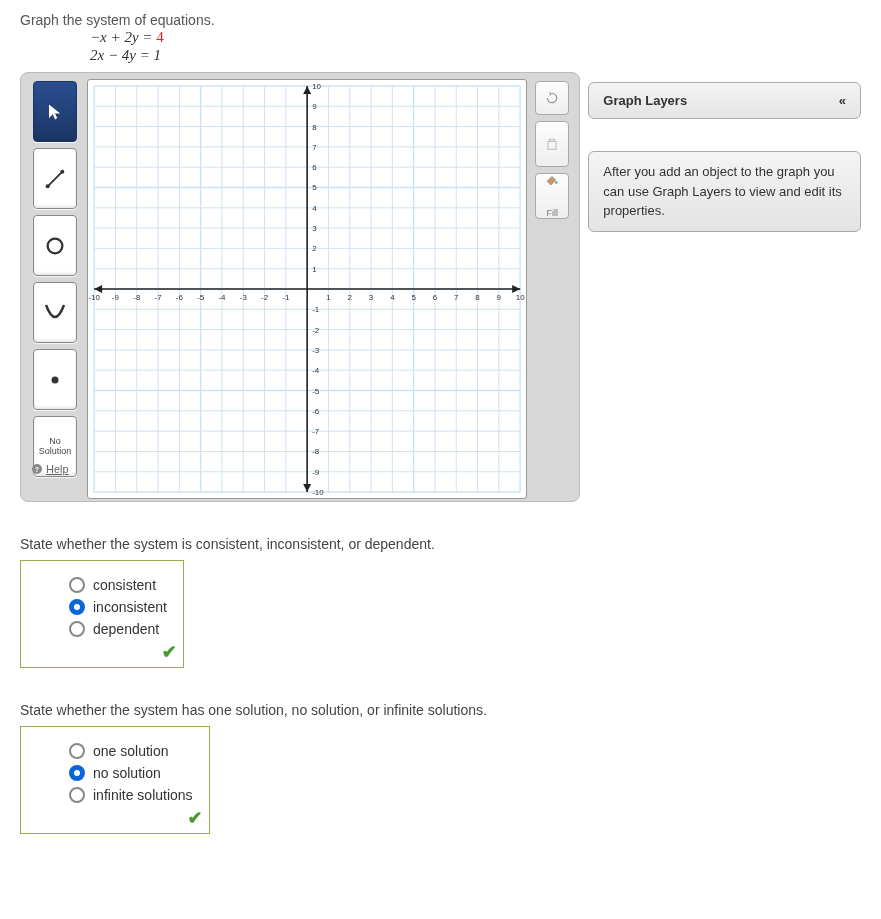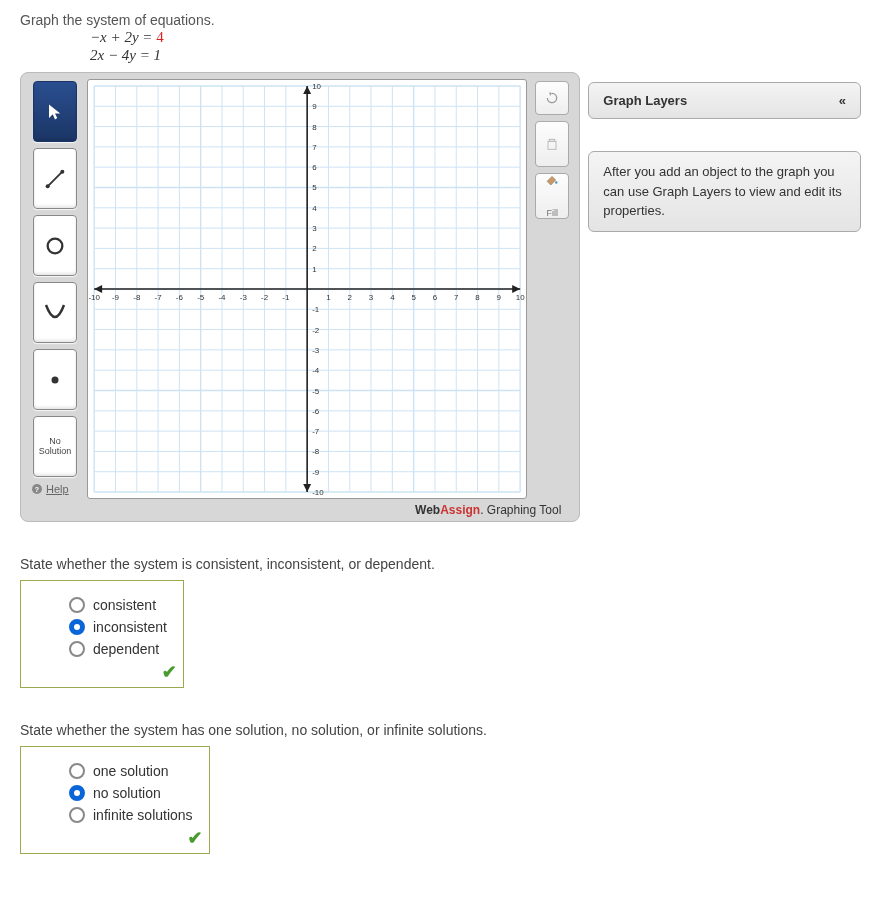--- a/index.html
+++ b/index.html
@@ -289,23 +289,20 @@
       </div>
     </div>
 
     <div class="help-link">
       <svg width="12" height="12" viewBox="0 0 24 24">
           <circle cx="12" cy="12" r="10" fill="#888"></circle>
           <text x="12" y="17" text-anchor="middle" font-size="14" fill="#fff" font-weight="bold">?</text>
         </svg>
       <span>Help</span>
     </div>
-    <div class="footer-brand">
-      <span class="wa1">Web</span><span class="wa2">Assign</span><span>. Graphing Tool</span>
-    </div>
   </div>
 
   <div class="layers-panel">
     <div class="layers-head">
       <span>Graph Layers</span>
       <span>«</span>
     </div>
     <div class="layers-body">After you add an object to the graph you can use Graph Layers to view and edit its properties.</div>
   </div>
 </div>

